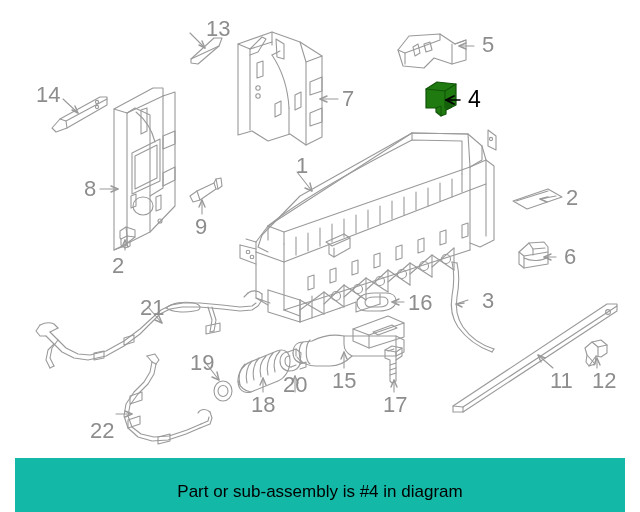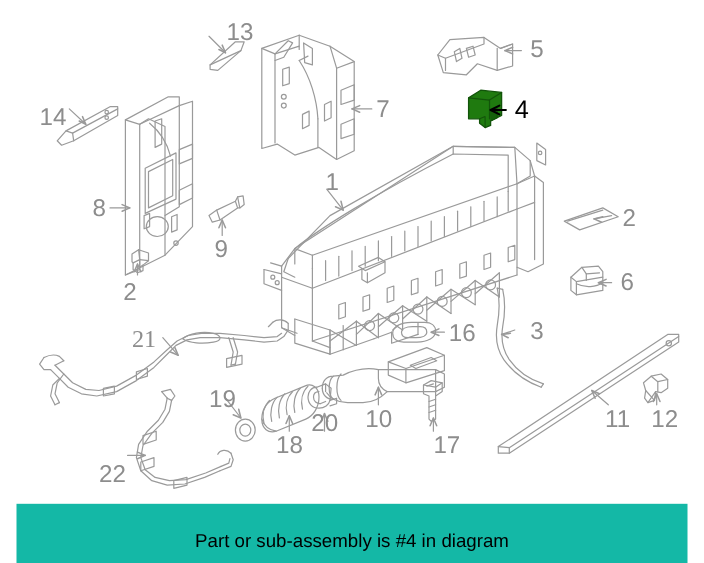--- a/index.html
+++ b/index.html
@@ -479,27 +479,27 @@
   <div class="callout" style="left:468px; top:88px; color:#000000; font-size:23px;">4</div>
   <div class="callout" style="left:482px; top:34px;">5</div>
   <div class="callout" style="left:564px; top:246px;">6</div>
   <div class="callout" style="left:342px; top:88px;">7</div>
   <div class="callout" style="left:84px;  top:178px;">8</div>
   <div class="callout" style="left:195px; top:216px;">9</div>
   <div class="callout" style="left:112px; top:255px;">2</div>
   <div class="callout" style="left:550px; top:370px;">11</div>
   <div class="callout" style="left:592px; top:370px;">12</div>
   <div class="callout" style="left:170px; top:18px;margin-left:36px;">13</div>
-  <div class="callout" style="left:36px;  top:96px;text-align:center;">14</div>
-  <div class="callout" style="left:332px; top:370px;">10</div>
+  <div class="callout" style="left:36px;  top:84px;text-align:center;">14</div>
+  <div class="callout" style="left:332px; top:370px;">15</div>
   <div class="callout" style="left:408px; top:292px;">16</div>
-  <div class="callout" style="left:394px; top:394px;">17</div>
+  <div class="callout" style="left:383px; top:394px;">17</div>
   <div class="callout" style="left:251px; top:394px;">18</div>
   <div class="callout" style="left:190px; top:352px;">19</div>
   <div class="callout" style="left:283px; top:374px;">20</div>
-  <div class="callout" style="left:120px; top:297px;font-family:Liberation Serif, serif;">21</div>
+  <div class="callout" style="left:140px; top:297px;">21</div>
   <div class="callout" style="left:90px;  top:404px;margin-top:16px;">22</div>
 
   <div id="notice-banner">
     <div class="line">Part or sub-assembly is #4 in diagram</div>
   </div>
 
 </div>
 
 </body></html>

